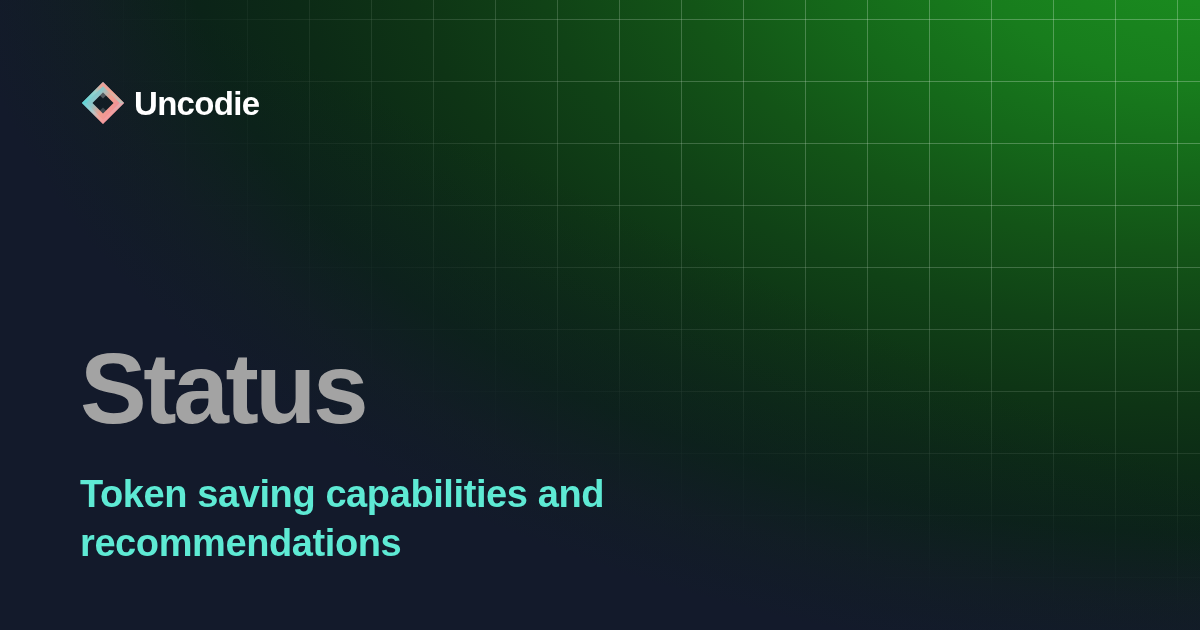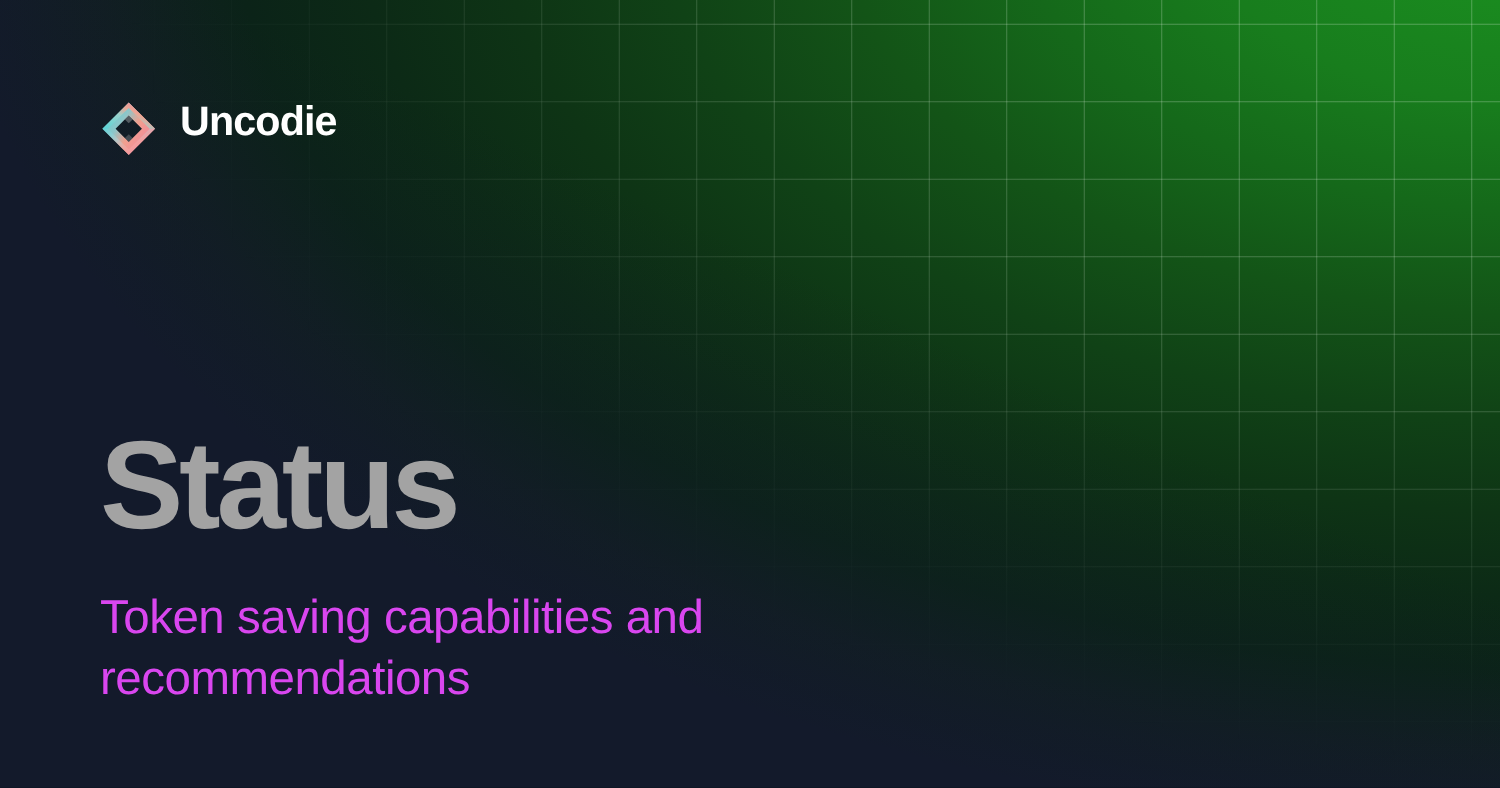--- a/index.html
+++ b/index.html
@@ -80,21 +80,22 @@
         rgba(0,0,0,0.10) 80%,
         rgba(0,0,0,0) 92%);
   }
 
   
 
   .brand {
     position:absolute;
     left:80px; top:80px;
     display:flex;
-    gap:18px;
+    align-items:center;
+    gap:8px;
   }
 
   .brand-mark { width:46px; height:46px; display:block; }
 
   .brand-name {
     font-size:33px;
     font-weight:700;
     letter-spacing:-0.7px;
     color:#ffffff;
     line-height:1;
@@ -115,24 +116,24 @@
     font-weight:700;
     line-height:0.96;
     letter-spacing:-3.4px;
     color:#a3a3a3;
     margin:0 0 34px 0;
     white-space:nowrap;
   }
 
   .subhead {
     font-size:38px;
-    font-weight:400;
+    font-weight:700;
     line-height:1.30;
     letter-spacing:-0.4px;
-    color:#d946ef;
+    color:#5eead4;
     max-width:560px;
   }
 </style>
 </head>
 <body>
 
 <div id="card">
 
   <div class="bg-base"></div>
   <div class="bg-green"></div>

